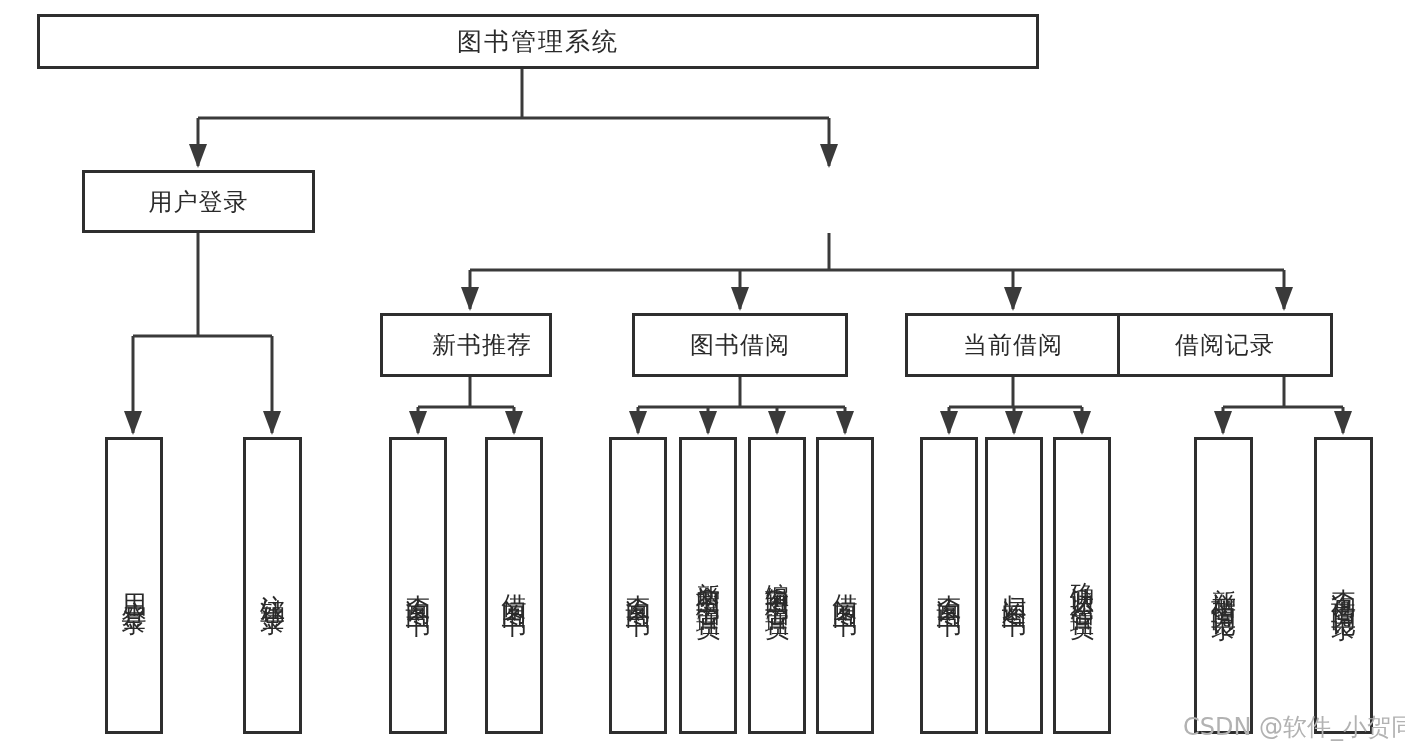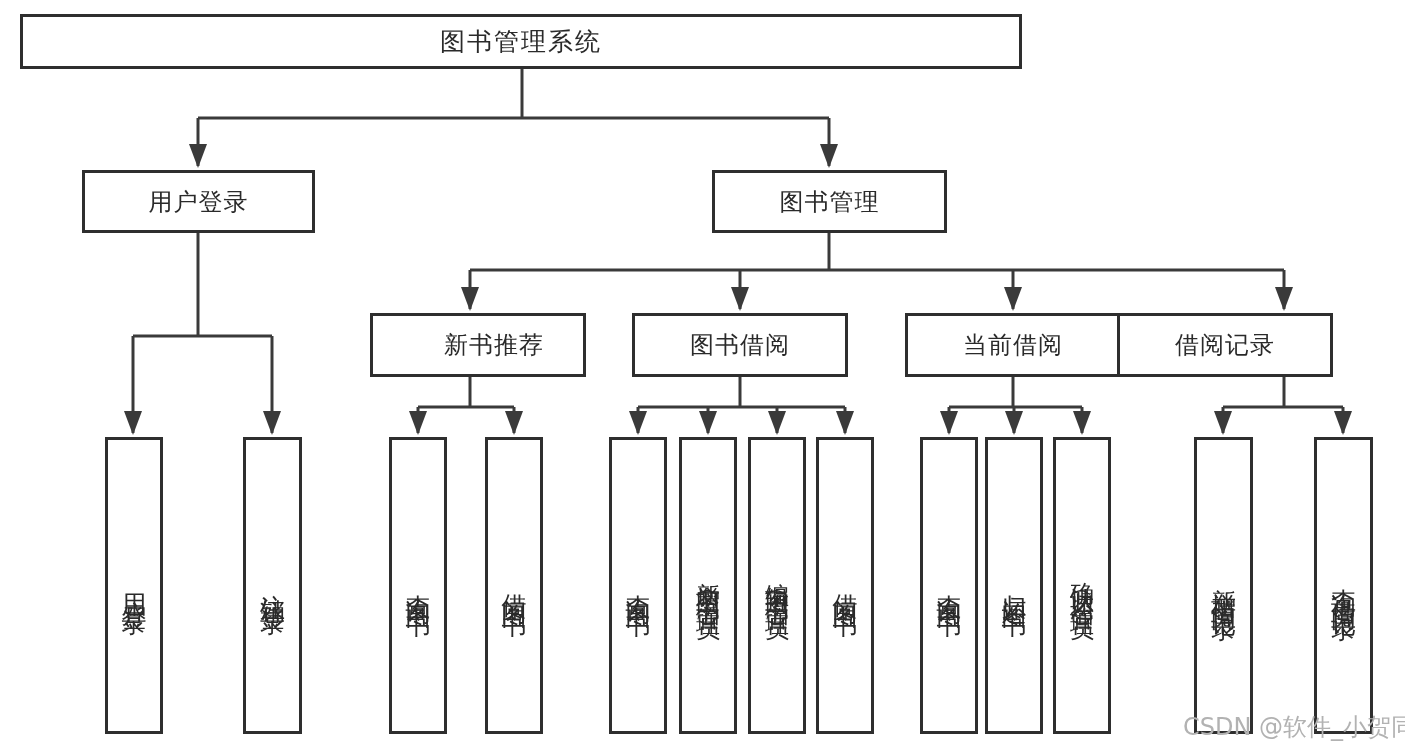--- a/index.html
+++ b/index.html
@@ -112,26 +112,25 @@
     </g>
 
     <g>
       <path class="wire" d="M1284 377 V407"></path>
       <path class="wire" d="M1223 407 H1343"></path>
       <path class="wire" d="M1223 407 V433" marker-end="url(#arw)"></path>
       <path class="wire" d="M1343 407 V433" marker-end="url(#arw)"></path>
     </g>
   </svg>
 
-  <div class="node h root" style="left:20px;top:14px;width:1002px;height:55px;">图书管理系统</div>
+  <div class="node h root" style="left:37px;top:14px;width:1002px;height:55px;">图书管理系统</div>
 
   <div class="node h" style="left:82px;top:170px;width:233px;height:63px;">用户登录</div>
-  <div class="node h" style="left:712px;top:170px;width:235px;height:63px;">图书管理</div>
 
-  <div class="node h" style="left:370px;top:313px;width:216px;height:64px;padding-left:32px;">新书推荐</div>
+  <div class="node h" style="left:380px;top:313px;width:172px;height:64px;padding-left:32px;">新书推荐</div>
   <div class="node h" style="left:632px;top:313px;width:216px;height:64px;">图书借阅</div>
   <div class="node h" style="left:905px;top:313px;width:216px;height:64px;">当前借阅</div>
   <div class="node h" style="left:1117px;top:313px;width:216px;height:64px;">借阅记录</div>
 
   <div class="node v" style="left:105px;top:437px;width:58px;height:297px;">用户登录</div>
   <div class="node v" style="left:243px;top:437px;width:59px;height:297px;">注销登录</div>
 
   <div class="node v" style="left:389px;top:437px;width:58px;height:297px;">查询图书</div>
   <div class="node v" style="left:485px;top:437px;width:58px;height:297px;">借阅图书</div>
 

